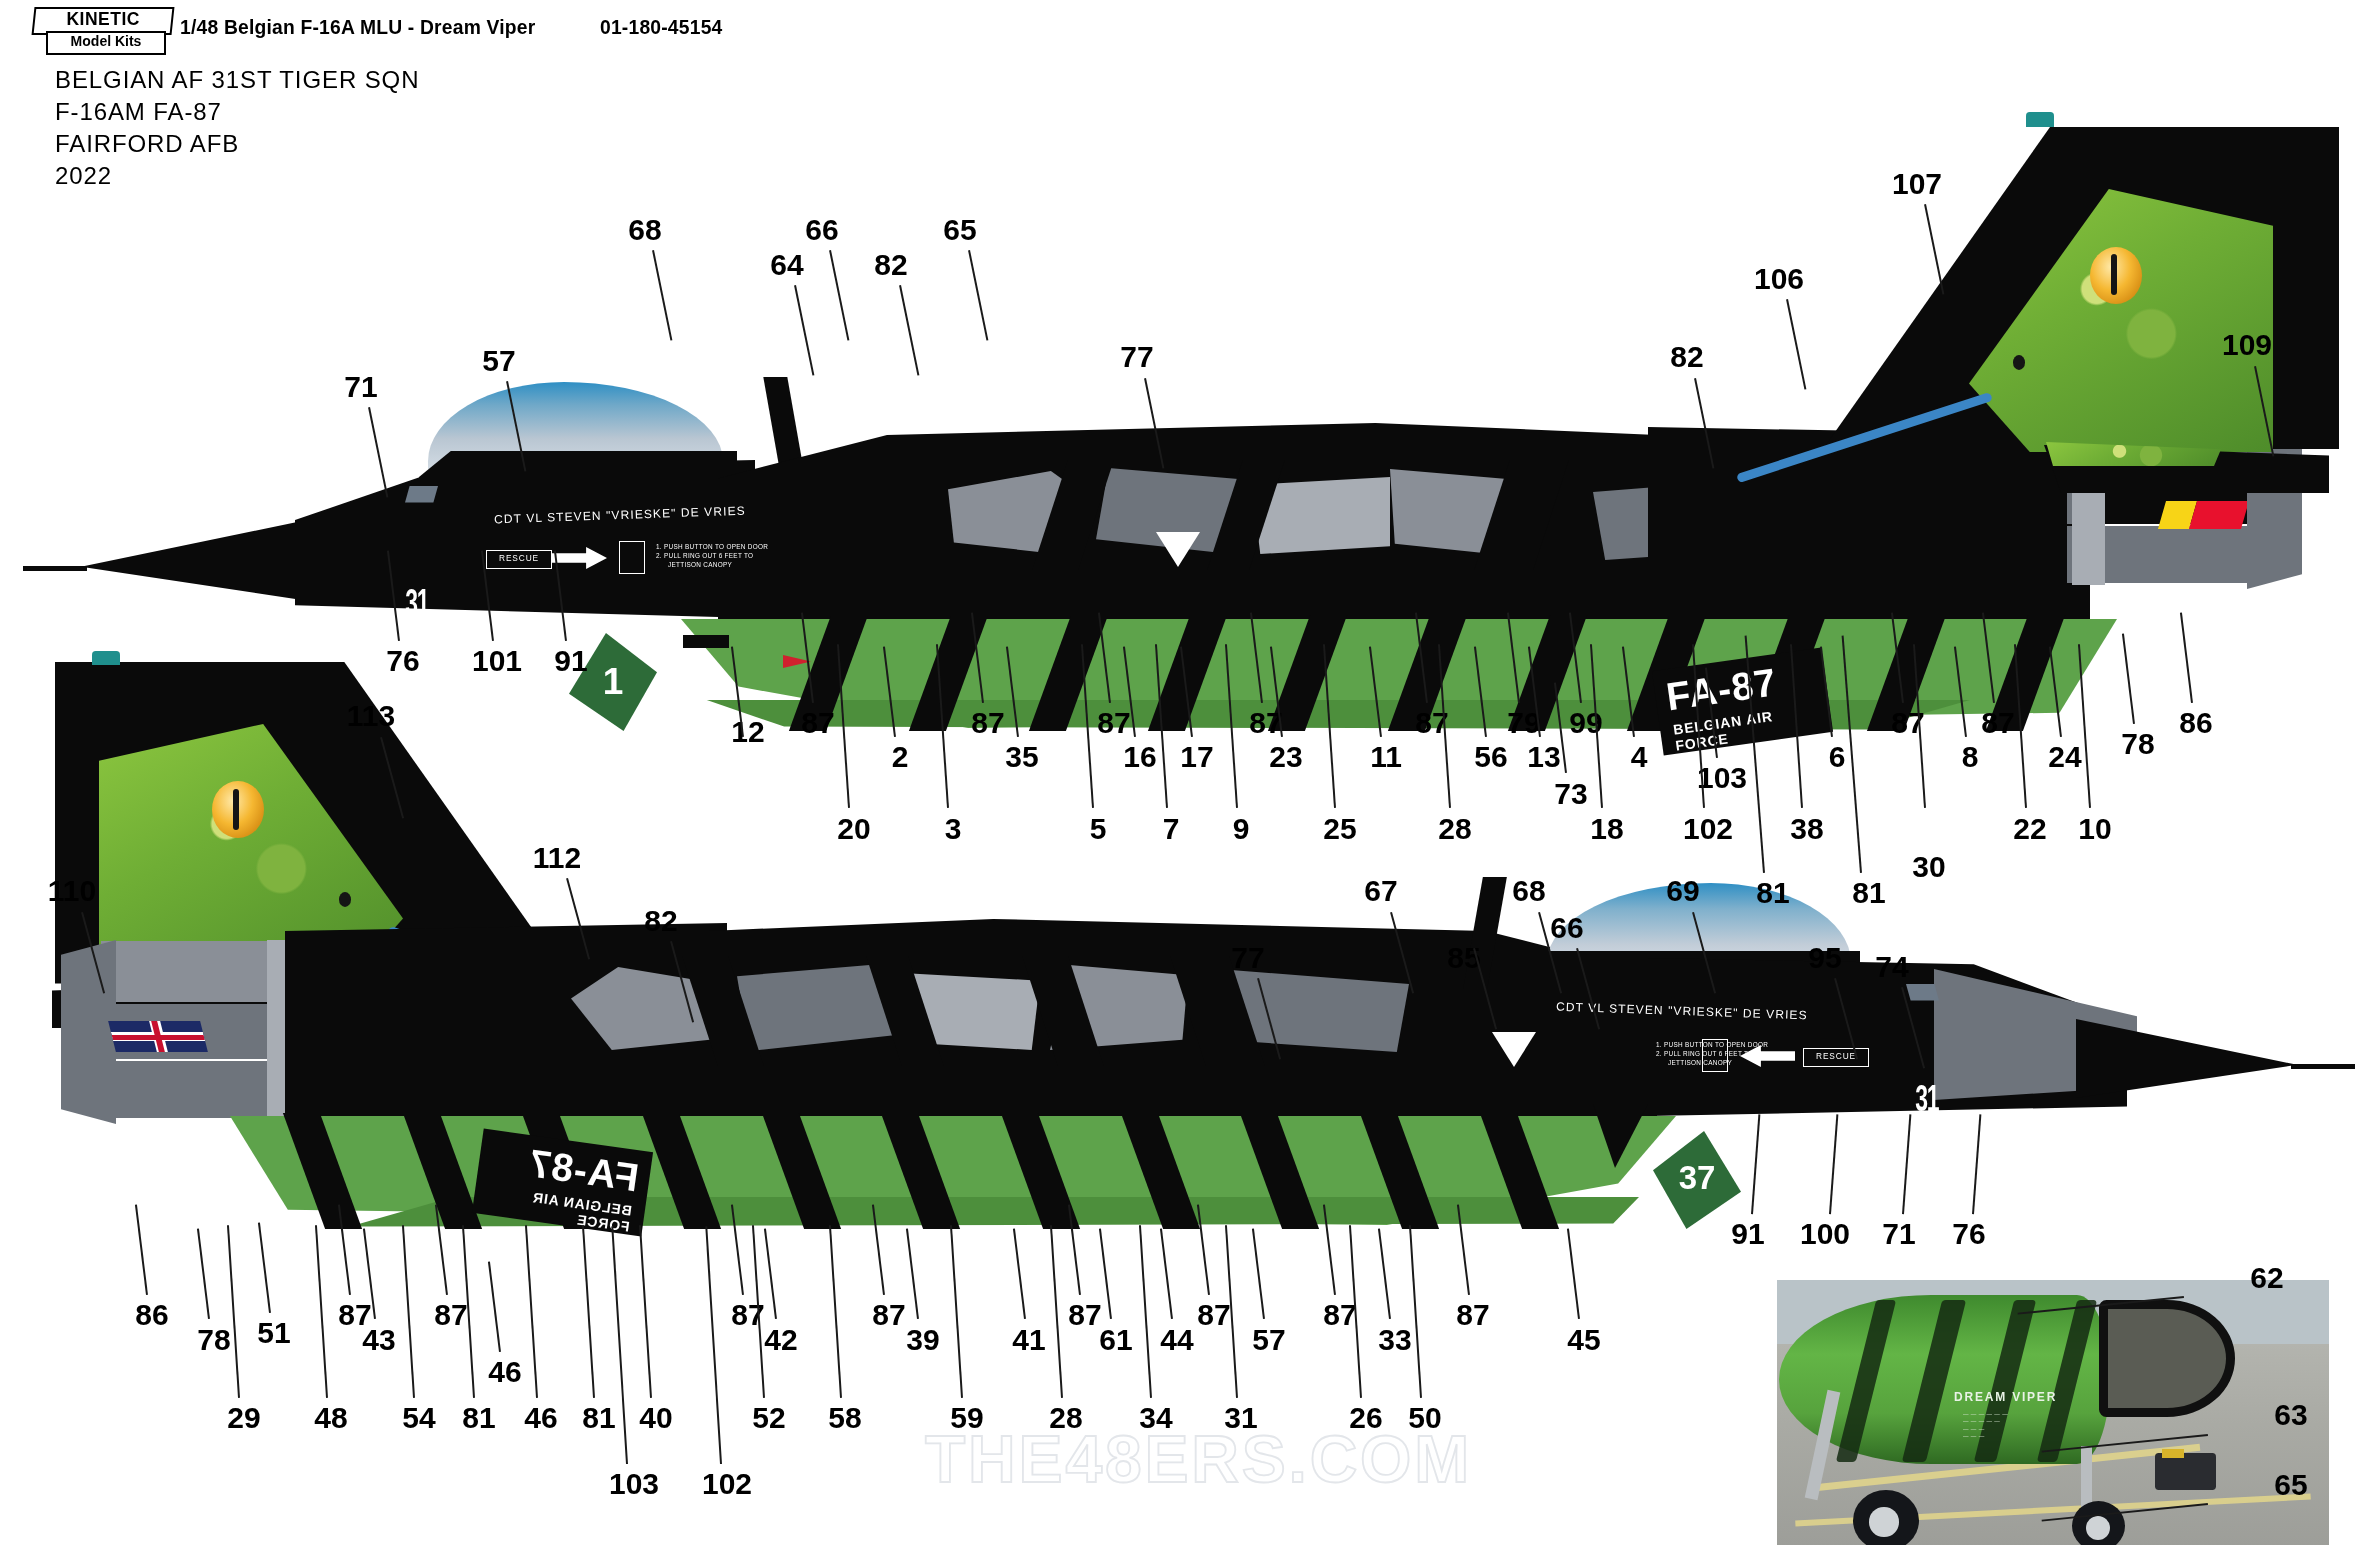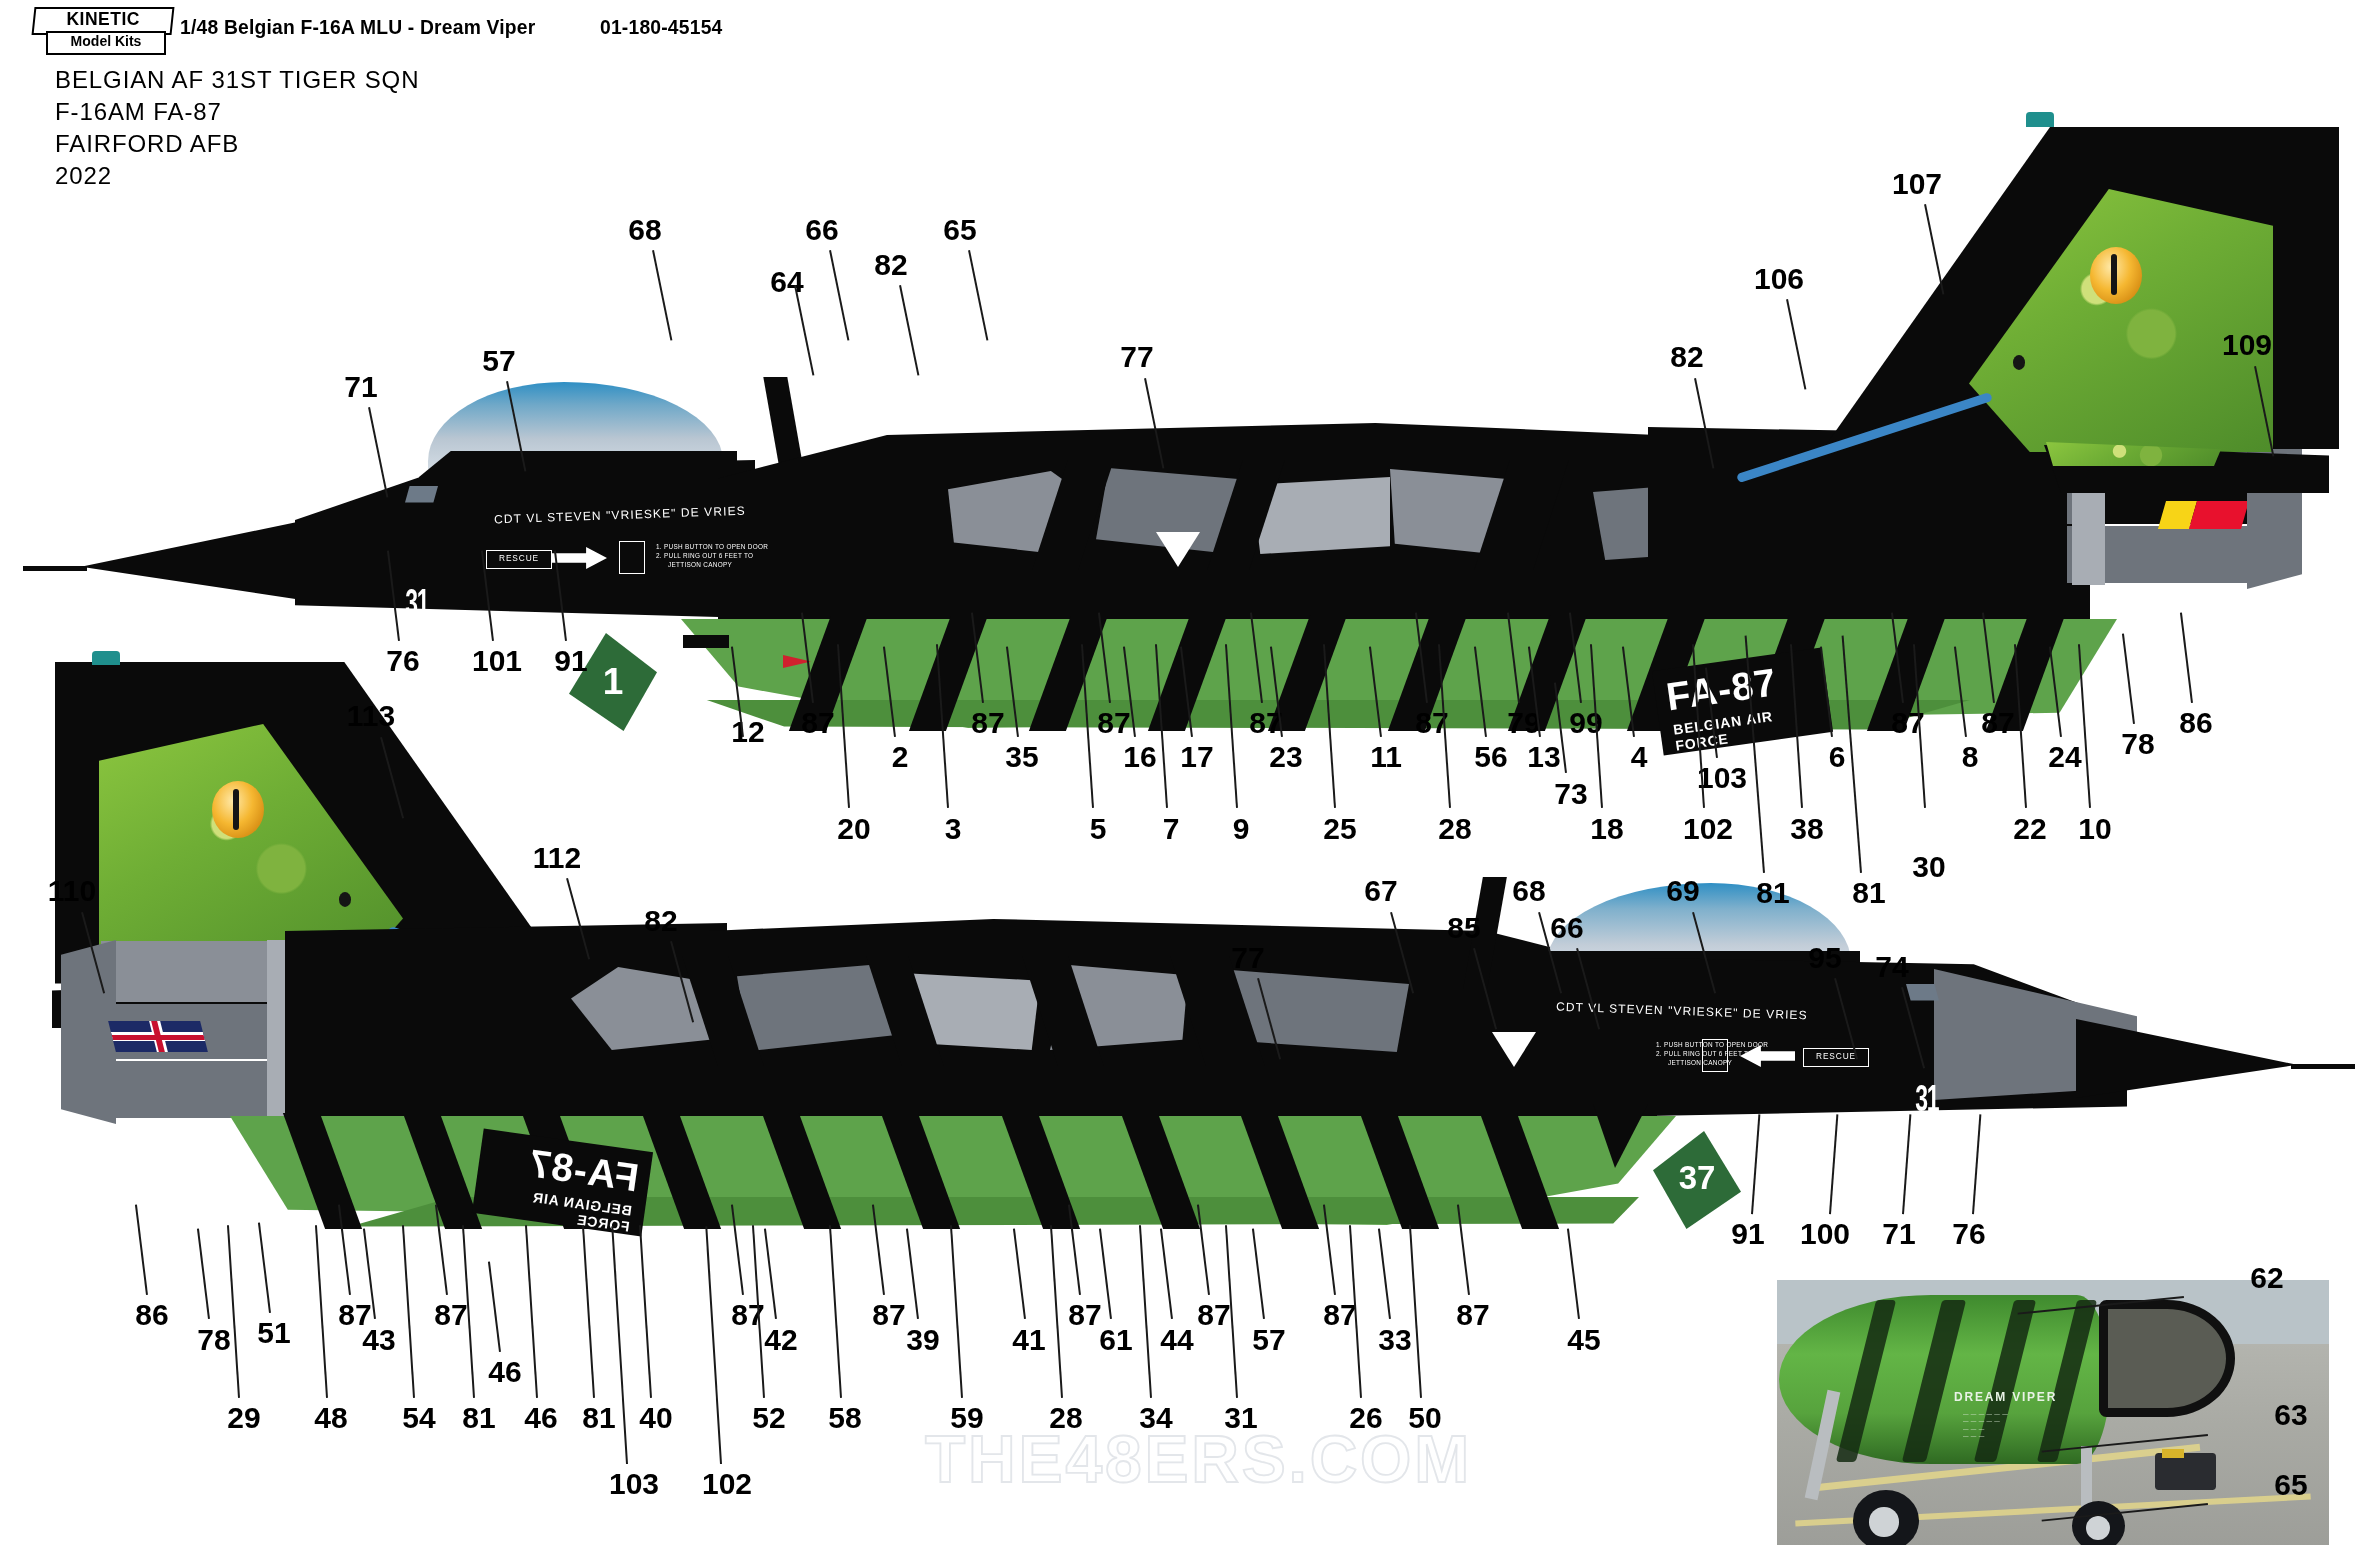--- a/index.html
+++ b/index.html
@@ -367,21 +367,21 @@
     <div class="rim" style="left:309px;top:236px;width:24px;height:24px;"></div>
     <div class="blk" style="position:absolute;left:378px;top:173px;width:61px;height:37px;background:#2a2c30;border-radius:3.7px;"></div>
     <div class="blk" style="position:absolute;left:385px;top:169px;width:22px;height:9.2px;background:#d8b42a;"></div>
   </div>
 
   <div class="watermark">THE48ERS.COM</div>
 
   <div id="callout-layer" style="position:absolute;left:0;top:0;width:2377px;height:1545px;">
       <div class="cal" style="left: 645px; top: 230px;">68</div>
       <div class="ld" style="left: 654px; top: 250px; width: 92px; transform: rotate(78.4654deg);"></div>
-      <div class="cal" style="left: 787px; top: 282px; text-align: right;">64</div>
+      <div class="cal" style="left: 787px; top: 265px; text-align: right;">64</div>
       <div class="ld" style="left: 796px; top: 285px; width: 92px; transform: rotate(78.4654deg);"></div>
       <div class="cal" style="left: 822px; top: 230px;">66</div>
       <div class="ld" style="left: 831px; top: 250px; width: 92px; transform: rotate(78.4654deg);"></div>
       <div class="cal" style="left: 891px; top: 265px;">82</div>
       <div class="ld" style="left: 901px; top: 285px; width: 92px; transform: rotate(78.4654deg);"></div>
       <div class="cal" style="left: 960px; top: 230px;">65</div>
       <div class="ld" style="left: 970px; top: 250px; width: 92px; transform: rotate(78.4654deg);"></div>
       <div class="cal" style="left: 1137px; top: 357px;">77</div>
       <div class="ld" style="left: 1146px; top: 378px; width: 92px; transform: rotate(78.4654deg);"></div>
       <div class="cal" style="left: 499px; top: 361px;">57</div>
@@ -489,21 +489,21 @@
       <div class="cal" style="left: 72px; top: 891px;">110</div>
       <div class="ld" style="left: 83px; top: 912px; width: 84px; transform: rotate(74.7449deg);"></div>
       <div class="cal" style="left: 557px; top: 858px;">112</div>
       <div class="ld" style="left: 568px; top: 878px; width: 84px; transform: rotate(74.7449deg);"></div>
       <div class="cal" style="left: 661px; top: 921px;">82</div>
       <div class="ld" style="left: 672px; top: 941px; width: 84px; transform: rotate(74.7449deg);"></div>
       <div class="cal" style="left: 1248px; top: 958px;">77</div>
       <div class="ld" style="left: 1259px; top: 978px; width: 84px; transform: rotate(74.7449deg);"></div>
       <div class="cal" style="left: 1381px; top: 891px;">67</div>
       <div class="ld" style="left: 1392px; top: 912px; width: 84px; transform: rotate(74.7449deg);"></div>
-      <div class="cal" style="left: 1464px; top: 928px;">85</div>
+      <div class="cal" style="left: 1464px; top: 958px;">85</div>
       <div class="ld" style="left: 1475px; top: 948px; width: 84px; transform: rotate(74.7449deg);"></div>
       <div class="cal" style="left: 1529px; top: 891px;">68</div>
       <div class="ld" style="left: 1540px; top: 912px; width: 84px; transform: rotate(74.7449deg);"></div>
       <div class="cal" style="left: 1567px; top: 928px;">66</div>
       <div class="ld" style="left: 1578px; top: 948px; width: 84px; transform: rotate(74.7449deg);"></div>
       <div class="cal" style="left: 1683px; top: 891px;">69</div>
       <div class="ld" style="left: 1694px; top: 912px; width: 84px; transform: rotate(74.7449deg);"></div>
       <div class="cal" style="left: 1825px; top: 958px;">95</div>
       <div class="ld" style="left: 1836px; top: 978px; width: 84px; transform: rotate(74.7449deg);"></div>
       <div class="cal" style="left: 1892px; top: 967px;">74</div>

